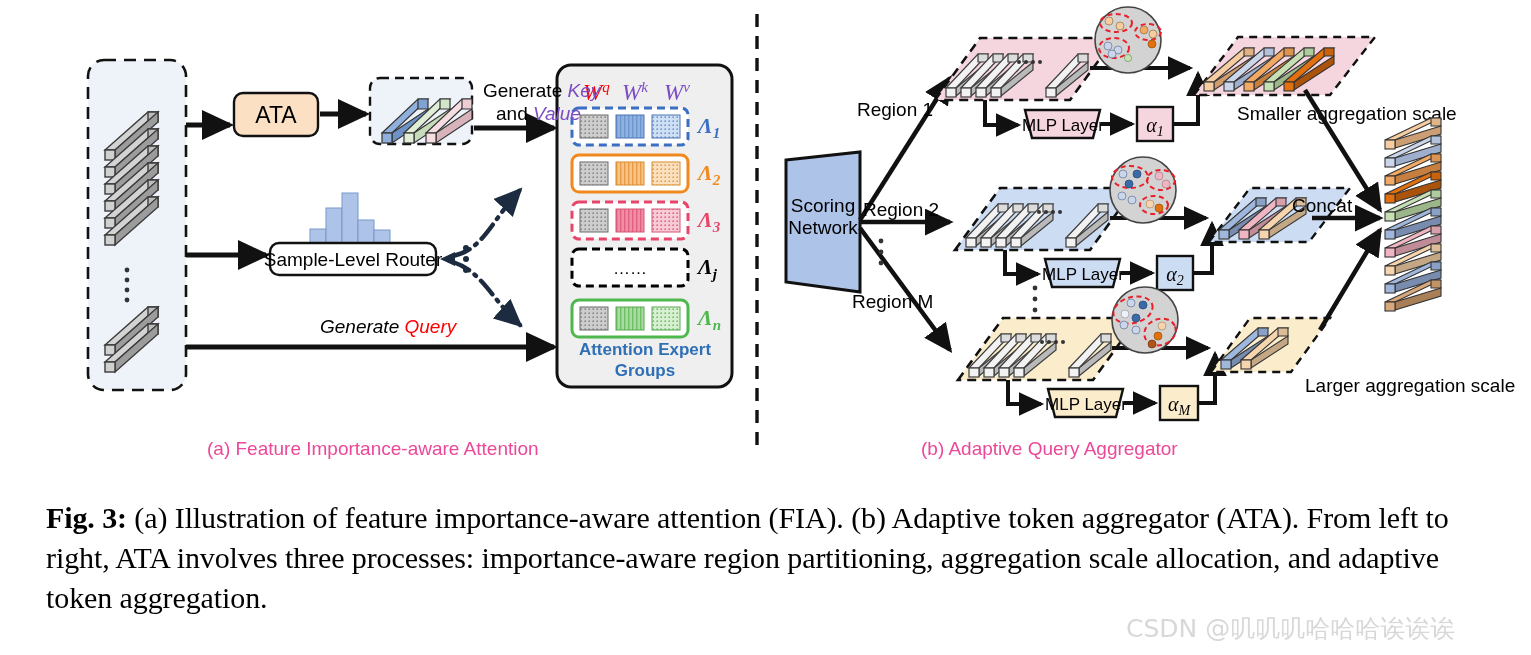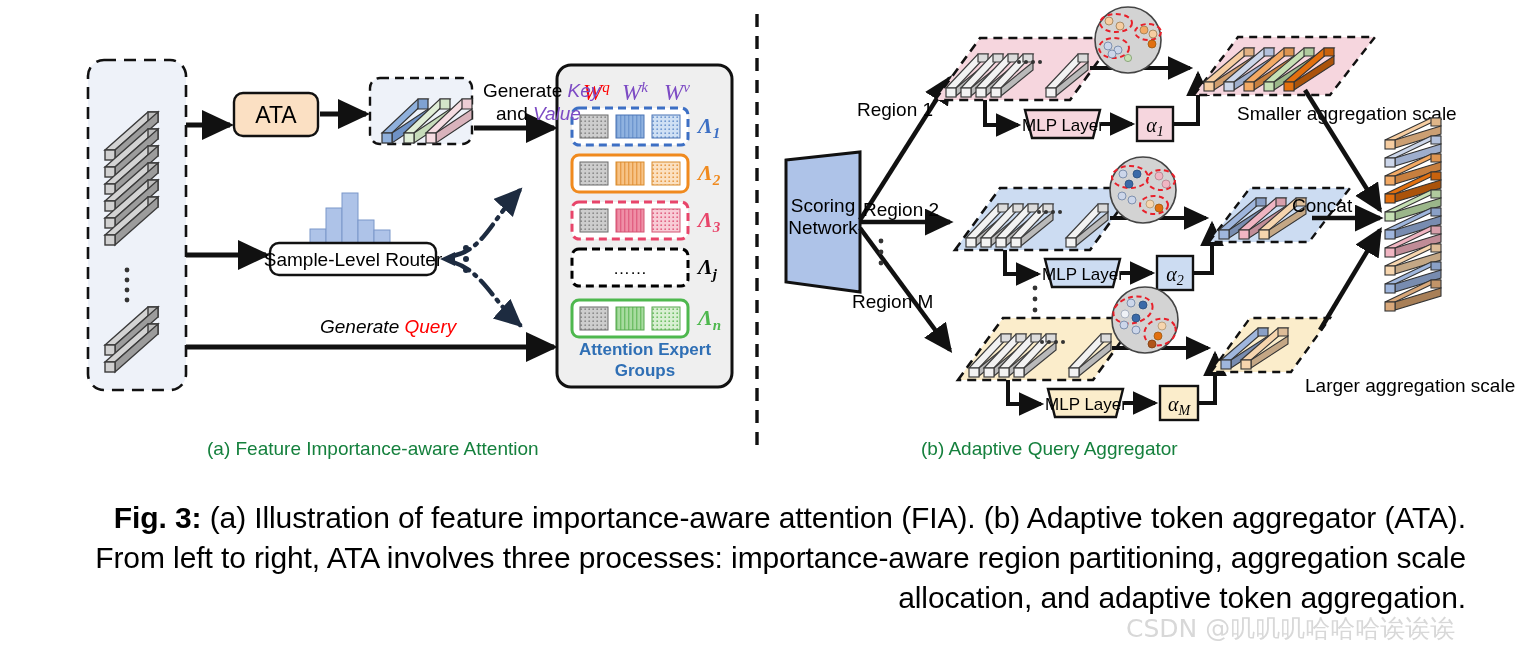--- a/index.html
+++ b/index.html
@@ -1,26 +1,26 @@
 <!DOCTYPE html>
 <html><head>
 <meta charset="utf-8">
 <style>
   html,body{margin:0;padding:0;background:#fff;}
   body{width:1531px;height:655px;position:relative;overflow:hidden;
        font-family:"Liberation Sans",sans-serif;color:#000;}
   .abs{position:absolute;}
   svg{display:block;}
   #caption{position:absolute;left:46px;top:498px;width:1420px;
-           font-family:Liberation Sans, sans-serif;font-size:30px;line-height:40px;
-           text-align:right;letter-spacing:-0.1px;}
+           font-family:Liberation Serif, serif;font-size:30px;line-height:40px;
+           text-align:left;letter-spacing:-0.1px;}
   #caption b{font-weight:bold;}
   #watermark{position:absolute;left:1126px;top:612px;font-size:25px;color:#d8d8d8;
              font-family:"DejaVu Sans",sans-serif;white-space:nowrap;}
-  .sublabel{position:absolute;font-size:19px;color:#15803d;white-space:nowrap;}
+  .sublabel{position:absolute;font-size:19px;color:#ec4899;white-space:nowrap;}
 </style>
 </head>
 <body>
 
 <div class="abs" style="left:0;top:0;width:755px;height:470px;">
 <svg width="755" height="470" viewBox="0 0 755 470">
   <defs>
     <marker id="ah" markerWidth="7" markerHeight="7" refX="5.6" refY="3" orient="auto">
       <path d="M0,0 L6.4,3 L0,6 z" fill="#111"></path>
     </marker>

